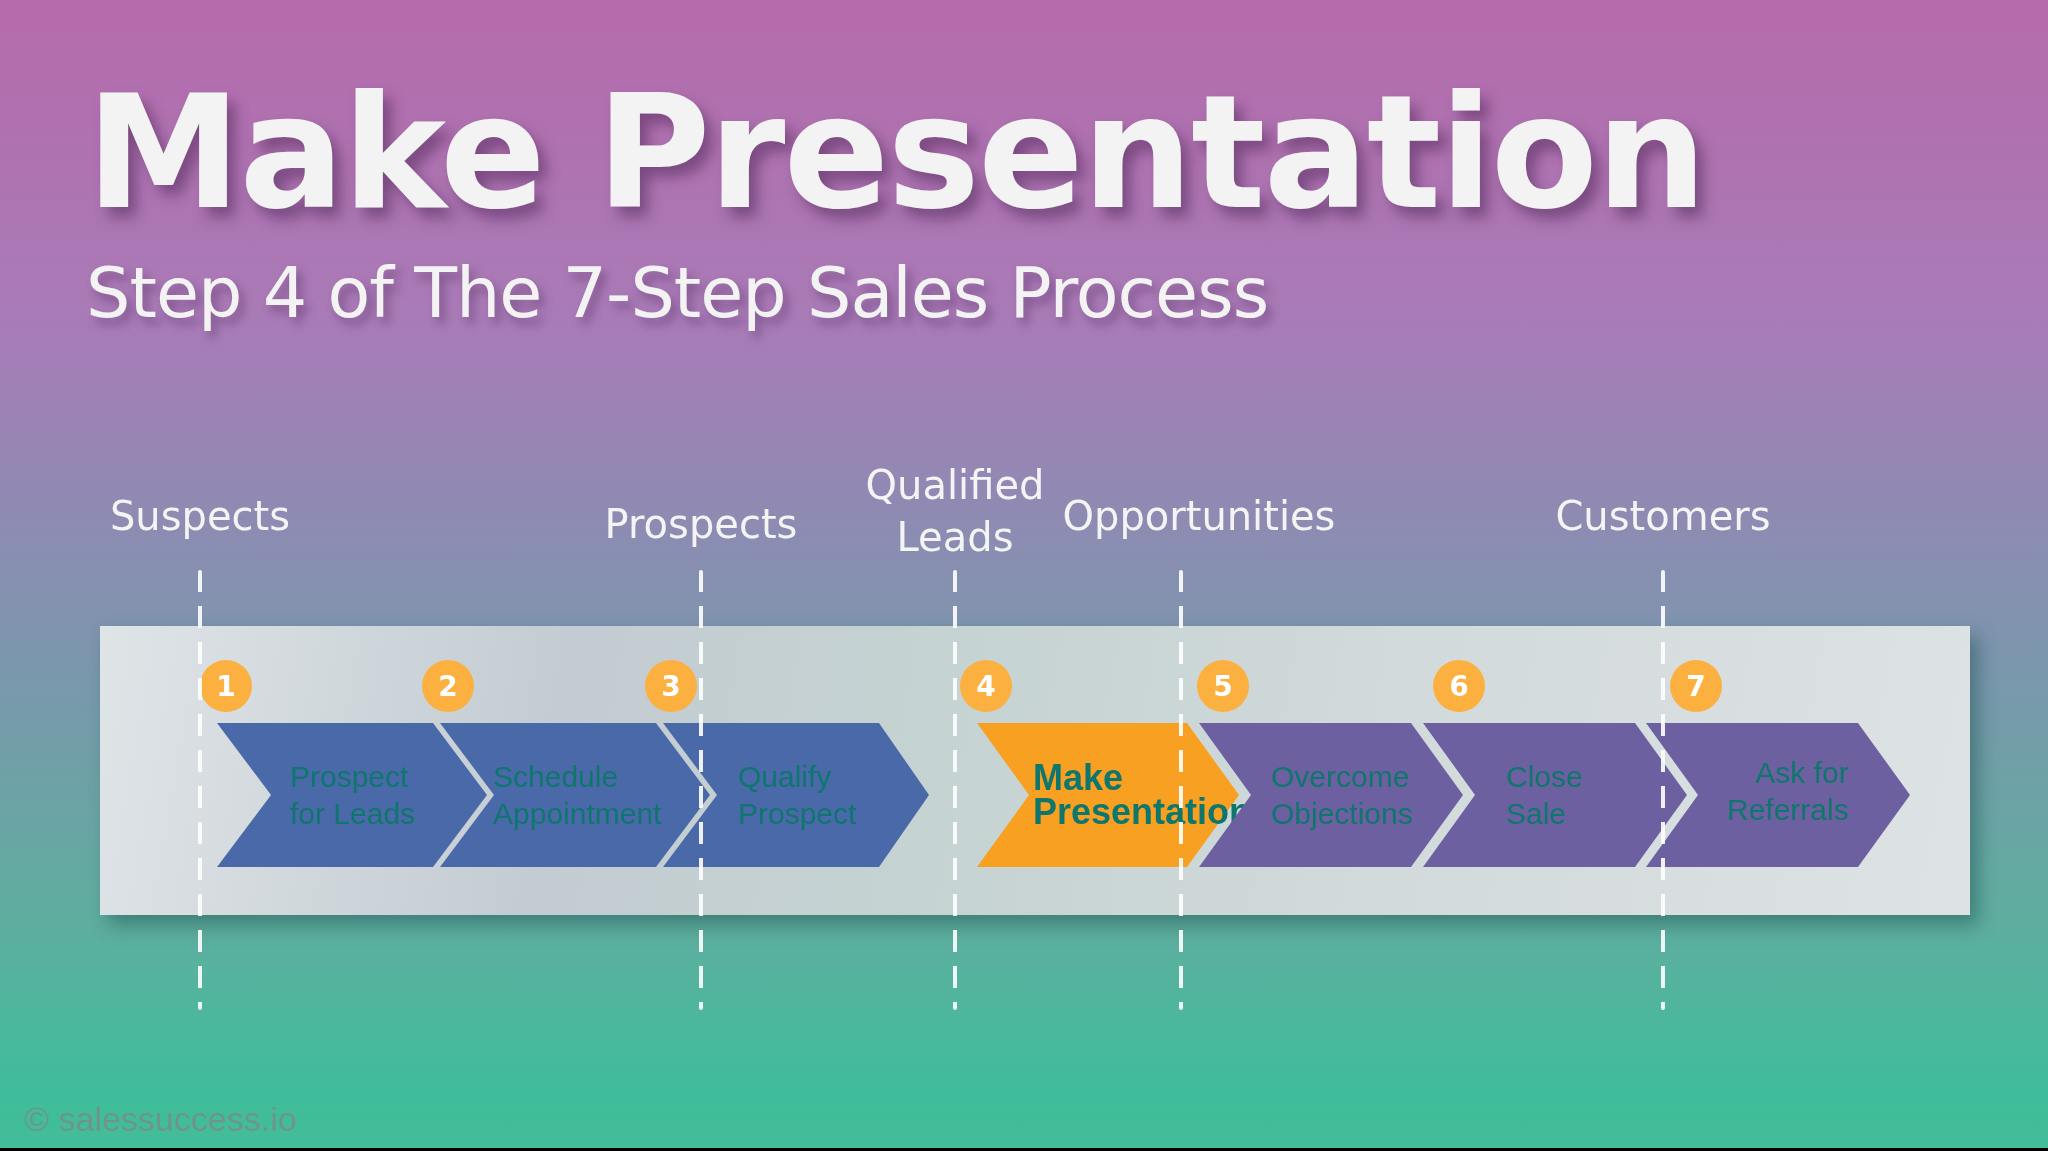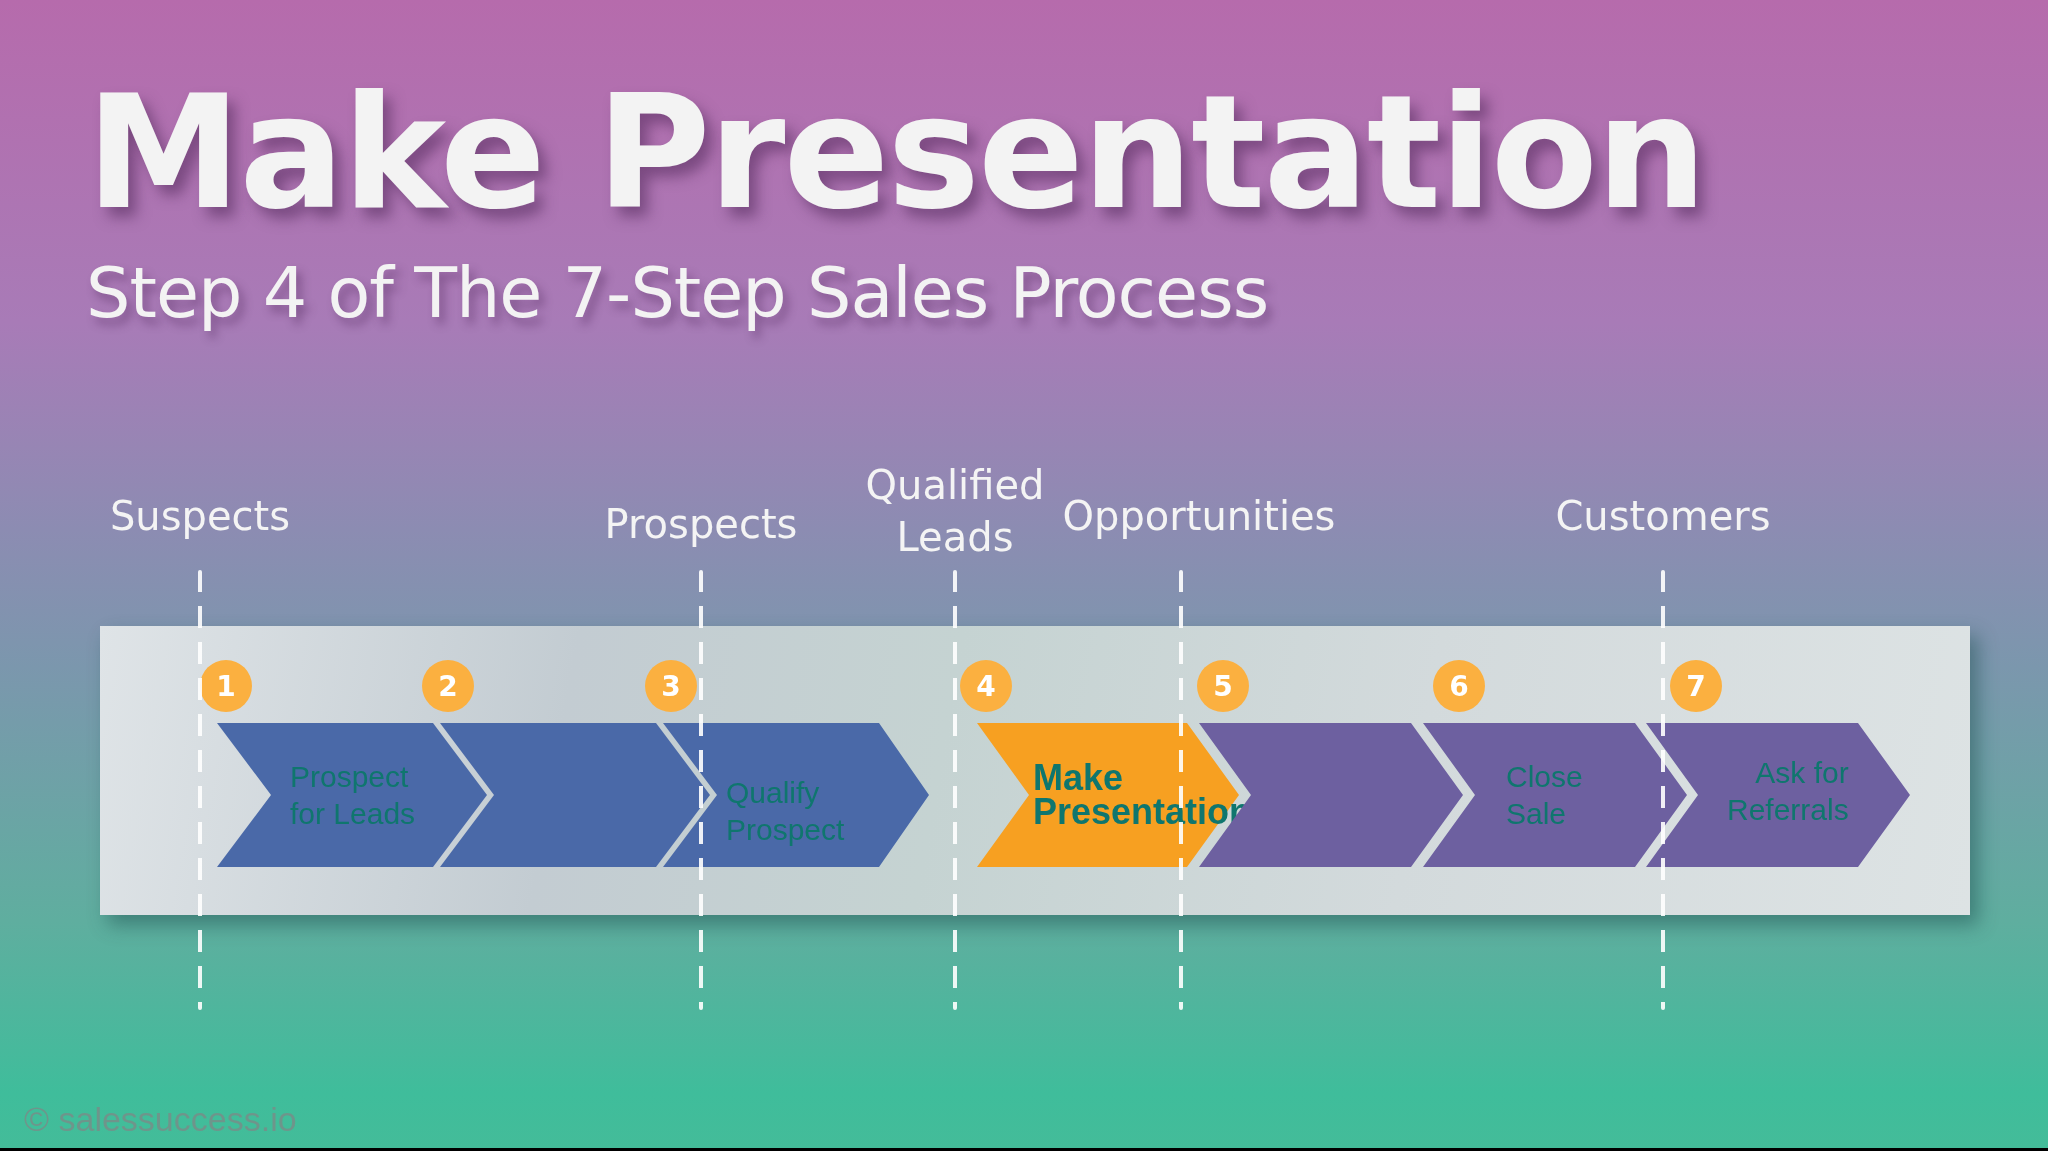--- a/index.html
+++ b/index.html
@@ -90,39 +90,43 @@
   <svg width="272" height="144">
       <polygon points="0,0 216,0 270,72 216,144 0,144 54,72" fill="#4a69a8"></polygon>
     </svg>
   <div class="chev-label" style="left:73px;">Prospect
 for Leads</div>
 </div>
 <div class="chev" style="left:440px; width:272px;">
   <svg width="272" height="144">
       <polygon points="0,0 216,0 270,72 216,144 0,144 54,72" fill="#4a69a8"></polygon>
     </svg>
+  <div class="chev-label" style="left:53px;">Schedule
+Appointment</div>
 </div>
 <div class="chev" style="left:663px; width:268px;">
   <svg width="268" height="144">
       <polygon points="0,0 216,0 266,72 216,144 0,144 54,72" fill="#4a69a8"></polygon>
     </svg>
-  <div class="chev-label" style="left:63px;margin-top:16px;">Qualify
+  <div class="chev-label" style="left:75px;">Qualify
 Prospect</div>
 </div>
 <div class="chev" style="left:977px; width:264px;">
   <svg width="264" height="144">
       <polygon points="0,0 210,0 262,72 210,144 0,144 52,72" fill="#f7a021"></polygon>
     </svg>
   <div class="chev-label" style="left:56px; font-size:36px; line-height:34px;font-weight:bold;">Make
 Presentation</div>
 </div>
 <div class="chev" style="left:1199px; width:266px;">
   <svg width="266" height="144">
       <polygon points="0,0 212,0 264,72 212,144 0,144 52,72" fill="#6d60a0"></polygon>
     </svg>
+  <div class="chev-label" style="left:72px;">Overcome
+Objections</div>
 </div>
 <div class="chev" style="left:1423px; width:266px;">
   <svg width="266" height="144">
       <polygon points="0,0 212,0 264,72 212,144 0,144 52,72" fill="#6d60a0"></polygon>
     </svg>
   <div class="chev-label" style="left:83px;">Close
 Sale</div>
 </div>
 <div class="chev" style="left:1646px; width:266px;">
   <svg width="266" height="144">

